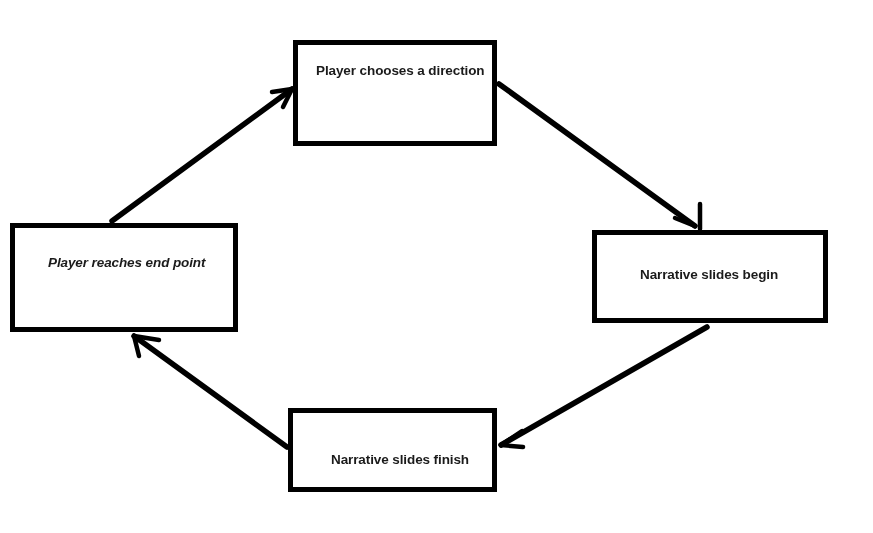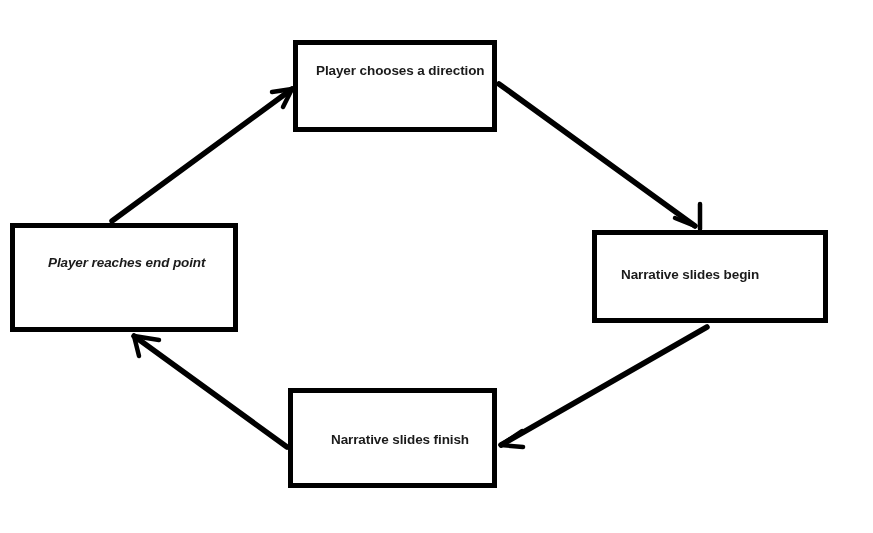--- a/index.html
+++ b/index.html
@@ -29,31 +29,31 @@
     border: 5px solid #000000;
     color: #1b1b1b;
     font-size: 13.5px;
     font-weight: bold;
     line-height: 20px;
     letter-spacing: -0.1px;
   }
   .node .line { display: block; }
   
   .node-choose {
-    left: 293px; top: 40px; width: 204px; height: 92px;
+    left: 293px; top: 40px; width: 204px; height: 106px;
     padding: 16px 6px 0 18px;
   }
   
   .node-begin {
     left: 592px; top: 230px; width: 236px; height: 93px;
-    padding: 30px 6px 0 24px;
+    padding: 30px 6px 0 43px;
   }
   
   .node-finish {
-    left: 288px; top: 388px; width: 209px; height: 100px;
+    left: 288px; top: 408px; width: 209px; height: 84px;
     padding: 37px 6px 0 38px;
   }
   
   .node-end {
     left: 10px; top: 223px; width: 228px; height: 109px;
     padding: 26px 6px 0 33px;
     line-height: 18px;
     font-style: italic;
   }
   .node-end .line + .line { margin-top: 12px; }

